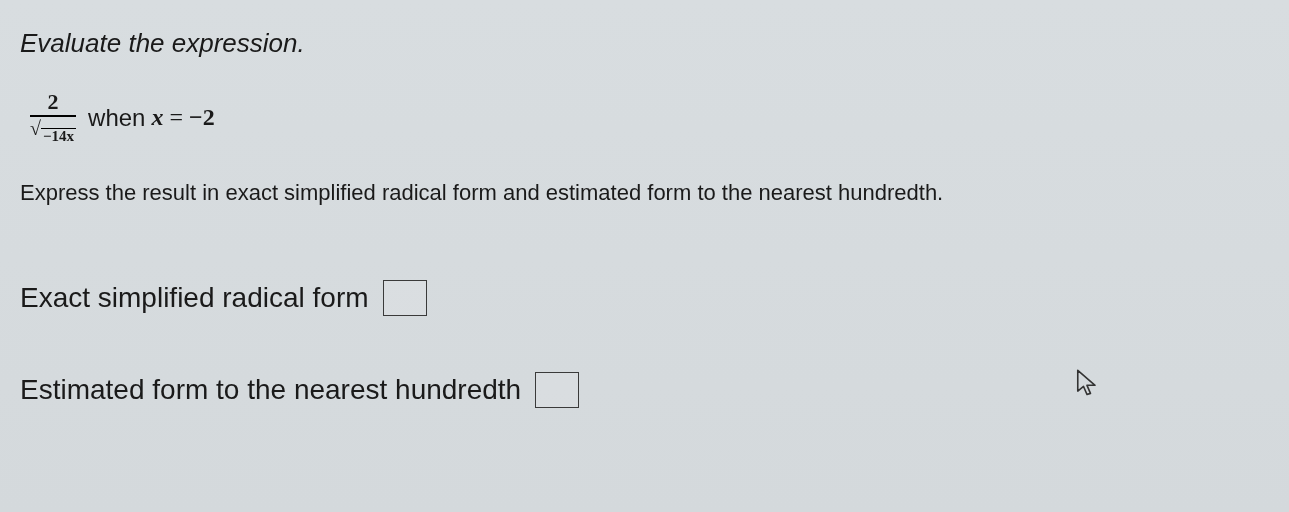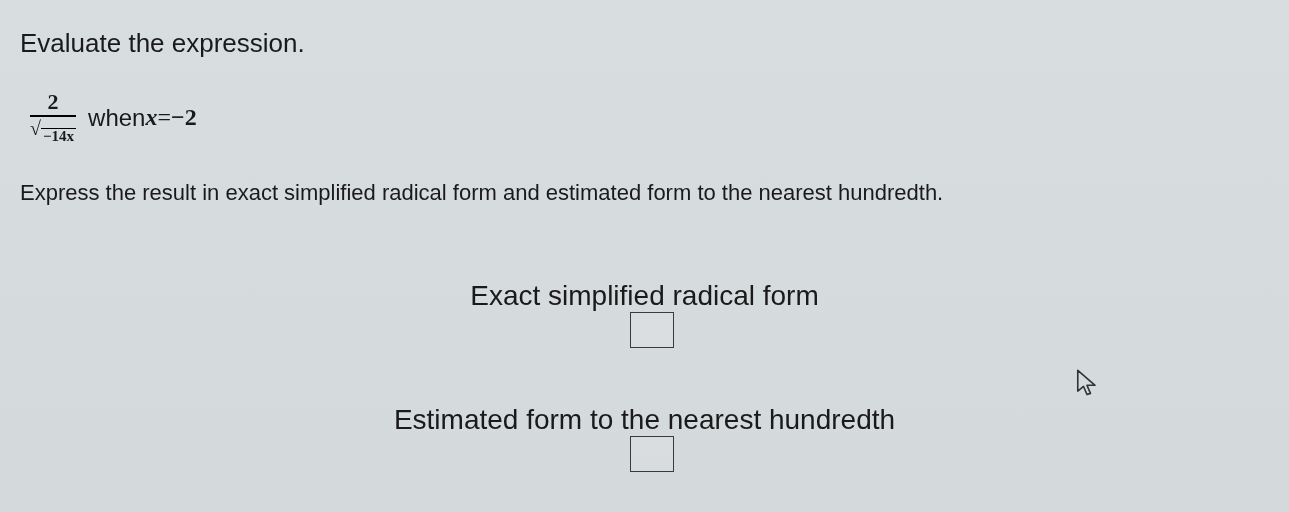--- a/index.html
+++ b/index.html
@@ -13,20 +13,21 @@
       background: linear-gradient(to bottom, #d8dde0 0%, #d4d9dc 100%);
       font-family: Arial, Helvetica, sans-serif;
       color: #1a1a1a;
       padding: 28px 20px 0 20px;
       position: relative;
       overflow: hidden;
     }
     .line1 {
       font-size: 26px;
       margin-bottom: 32px;
+      font-style: italic;
     }
     .expression-row {
       display: flex;
       align-items: center;
       margin-bottom: 36px;
       padding-left: 10px;
     }
     .fraction {
       display: inline-flex;
       flex-direction: column;
@@ -62,20 +63,21 @@
     .radicand {
       border-top: 1.5px solid #000;
       font-size: 15px;
       padding: 0 2px;
       margin-top: 9px;
     }
     .when-part {
       font-size: 24px;
       display: flex;
       align-items: center;
+      gap: 6px;
     }
     .math-italic {
       font-family: "Times New Roman", serif;
       font-style: italic;
       font-weight: bold;
     }
     .math-sym {
       font-family: "Times New Roman", serif;
     }
     .math-num {
@@ -84,21 +86,20 @@
     }
     .instruction {
       font-size: 22px;
       margin-bottom: 74px;
     }
     .answer-row {
       font-size: 28px;
       display: flex;
       align-items: center;
       margin-bottom: 56px;
-      flex-direction: column;
     }
     .answer-box {
       display: inline-block;
       width: 44px;
       height: 36px;
       border: 1px solid #3a3a3a;
       background: rgba(255,255,255,0.1);
       margin-left: 14px;
     }
     .cursor {

